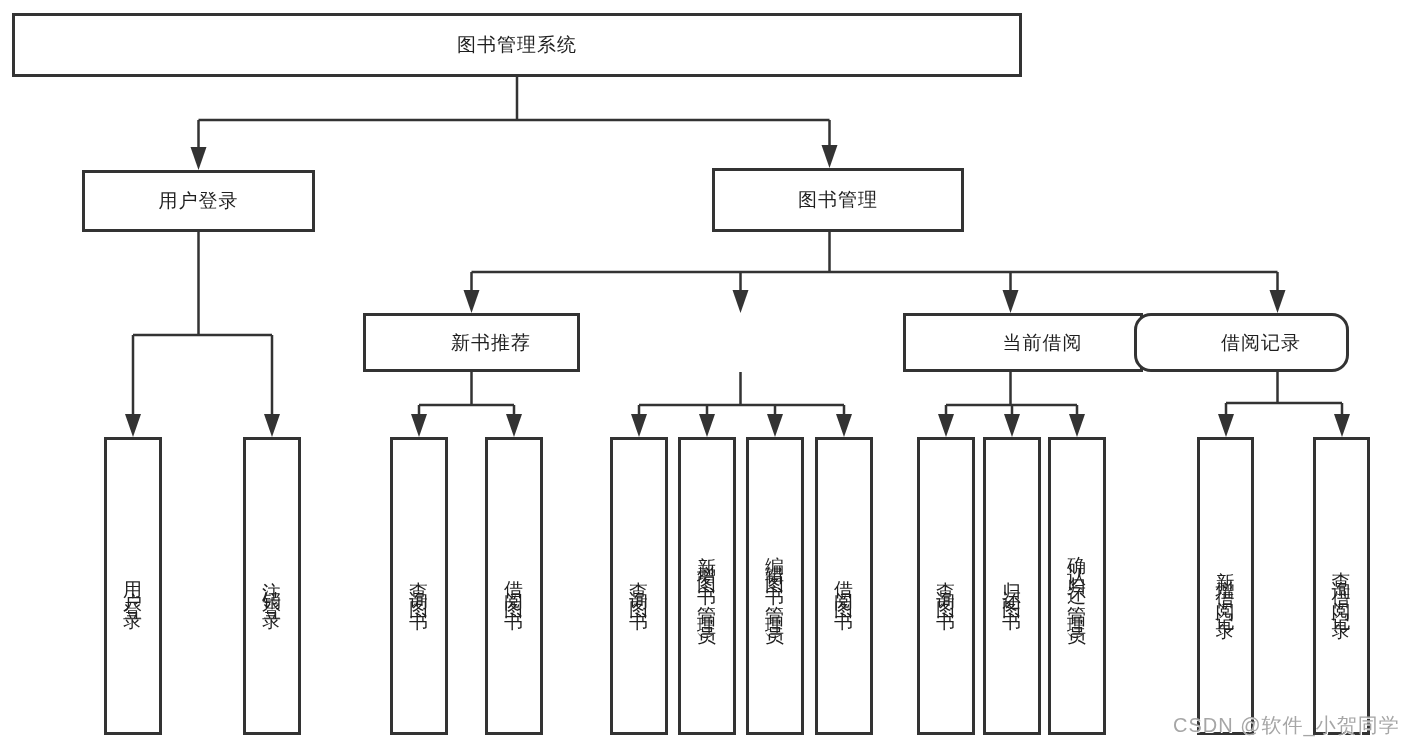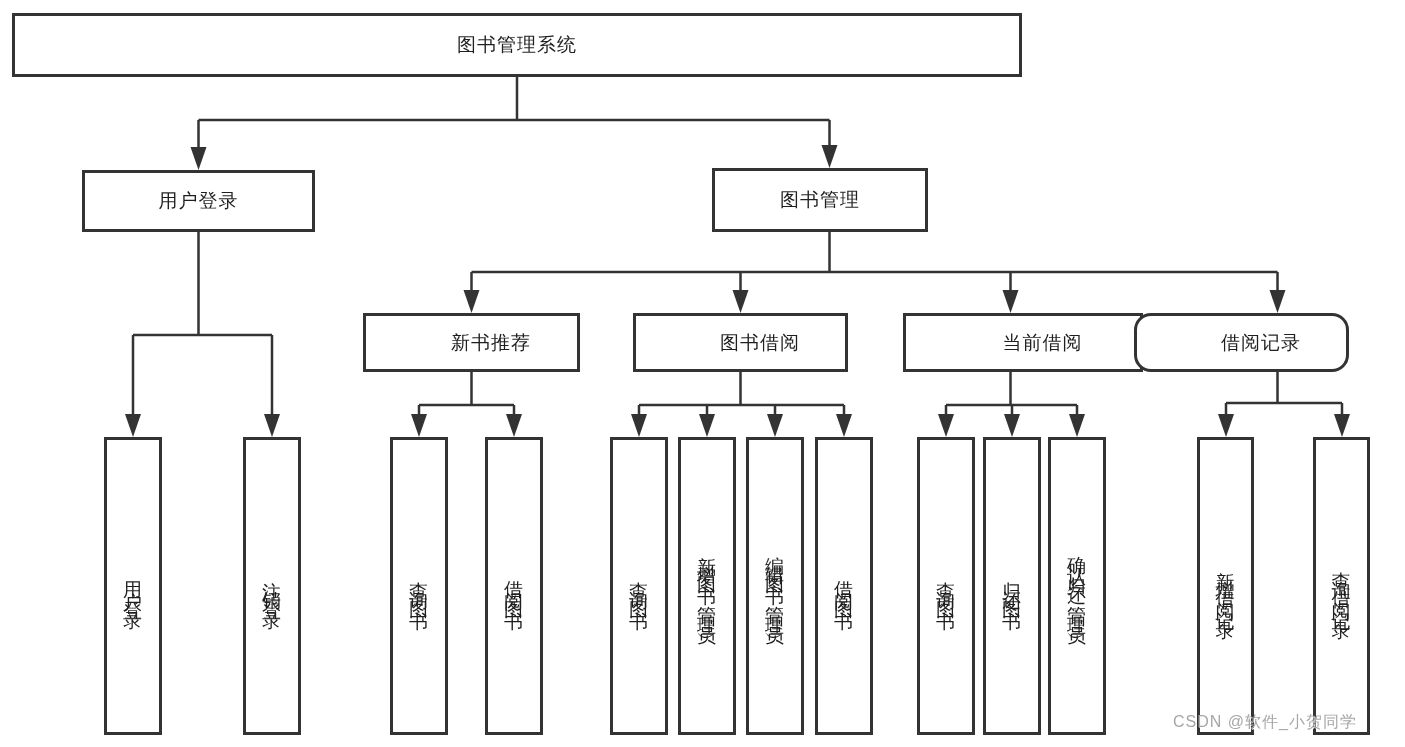--- a/index.html
+++ b/index.html
@@ -28,21 +28,21 @@
     top:437px; width:58px; height:298px;
     writing-mode:vertical-rl;
     text-orientation:mixed;
     letter-spacing:10px;
     line-height:1;
   }
   .lvl3 { top:313px; height:59px;padding-left:39px; }
   #watermark {
     position:absolute;
     left:1173px; top:712px;
-    font-size:16px;
+    font-size:20px;
     color:#a6a6a6;
     z-index:3;
     white-space:nowrap;
     text-shadow:1px 1px 0 #ffffff;
     letter-spacing:1px;
   }
 </style>
 </head>
 <body>
 
@@ -104,24 +104,23 @@
       <polygon points="1012,437 1004,414 1020,414"></polygon>
       <polygon points="1077,437 1069,414 1085,414"></polygon>
       <polygon points="1226,437 1218,414 1234,414"></polygon>
       <polygon points="1342,437 1334,414 1350,414"></polygon>
     </g>
   </svg>
 
   <div class="box" style="left:12px; top:13px; width:1010px; height:64px;">图书管理系统</div>
 
   <div class="box" style="left:82px; top:170px; width:233px; height:62px;">用户登录</div>
-  <div class="box" style="left:712px; top:168px; width:216px; height:64px;">图书管理</div>
+  <div class="box" style="left:712px; top:168px; width:252px; height:64px;">图书管理</div>
 
   <div class="box lvl3" style="left:363px; width:217px;">新书推荐</div>
-  <div class="box lvl3" style="left:633px; width:215px;">图书借阅</div>
   <div class="box lvl3" style="left:903px; width:240px;">当前借阅</div>
   <div class="box lvl3" style="left:1134px; width:215px;border-radius:17px;">借阅记录</div>
 
   <div class="box leaf" style="left:104px;">用户登录</div>
   <div class="box leaf" style="left:243px;">注销登录</div>
 
   <div class="box leaf" style="left:390px;">查询图书</div>
   <div class="box leaf" style="left:485px;">借阅图书</div>
 
   <div class="box leaf" style="left:610px;">查询图书</div>

